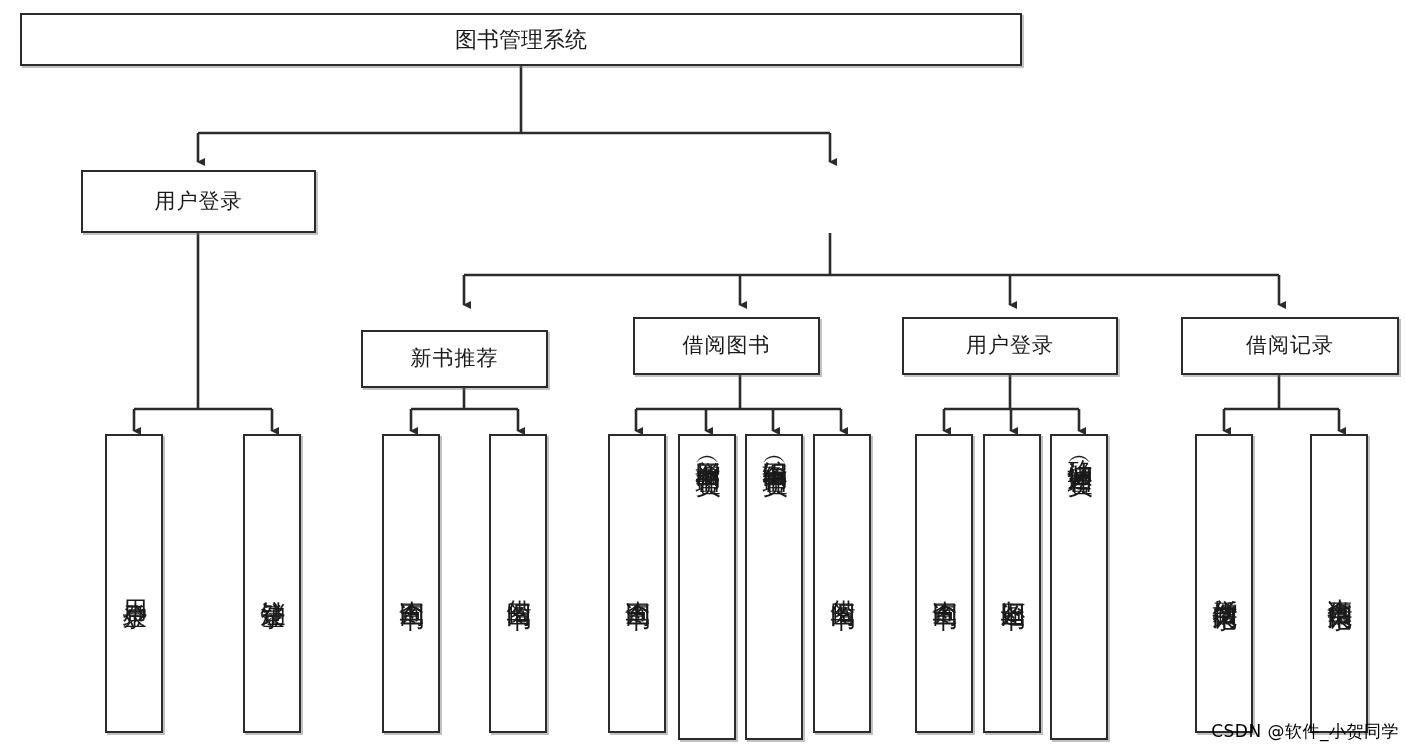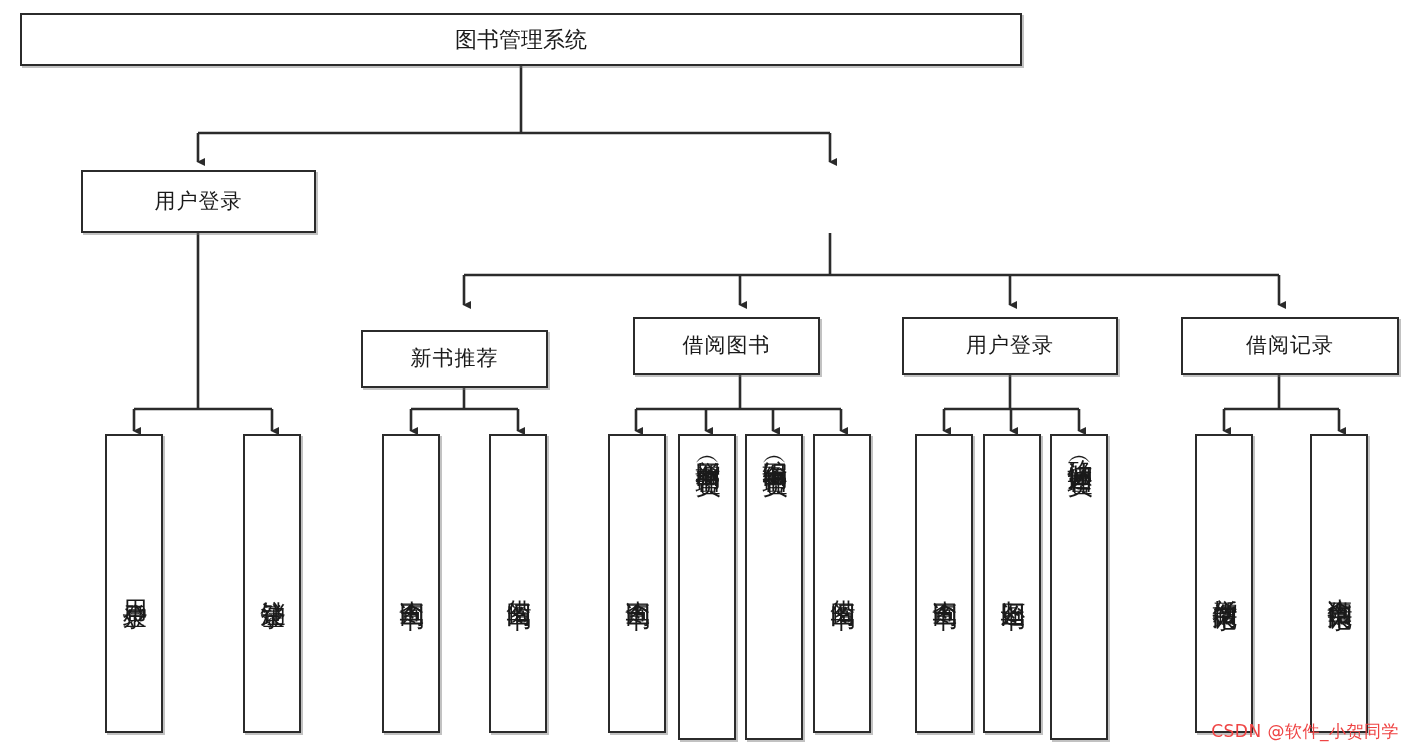--- a/index.html
+++ b/index.html
@@ -68,21 +68,21 @@
   }
   .leaf.topalign .vwrap {
     align-items: flex-start;
     padding-top: 4px;
   }
   #watermark {
     position: absolute;
     right: 6px;
     bottom: 4px;
     font-size: 17px;
-    color: #ef4444;
+    color: #000000;
     letter-spacing: 0.5px;
     white-space: nowrap;
     font-family: "DejaVu Sans", "Liberation Sans", sans-serif;
   }
 </style>
 </head>
 <body>
 
 <div id="canvas">
 

